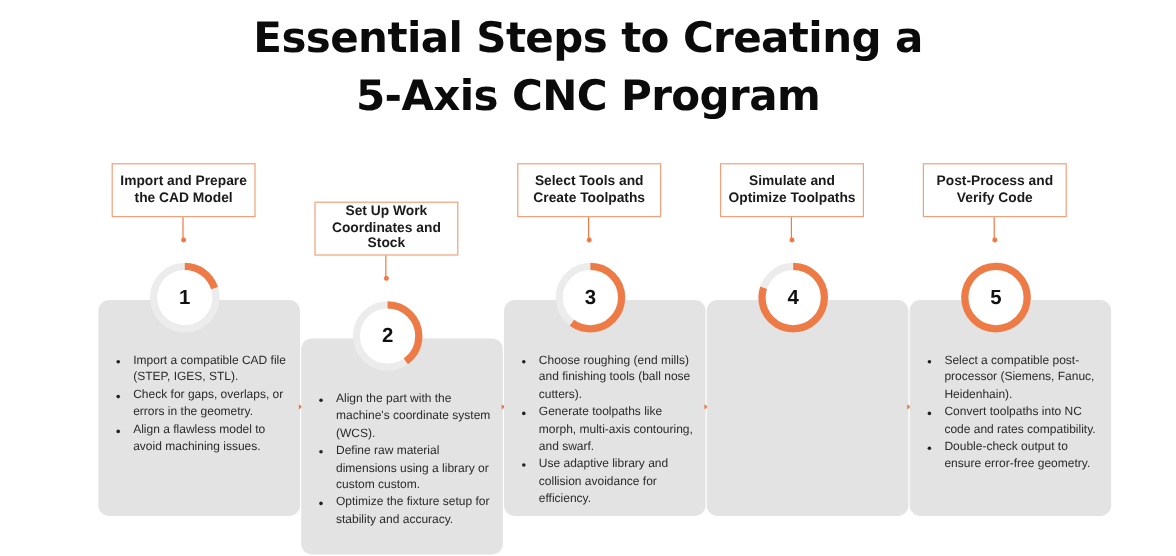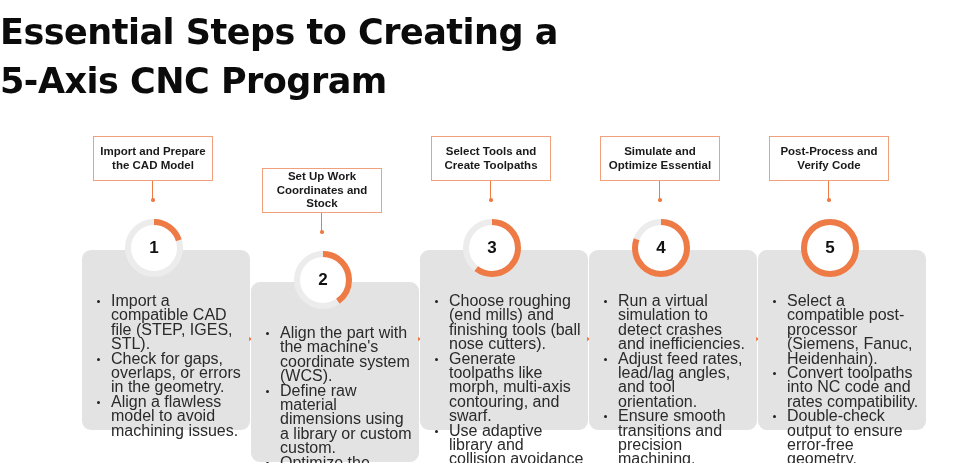--- a/index.html
+++ b/index.html
@@ -1,19 +1,19 @@
 <!DOCTYPE html>
 <html><head>
   <meta charset="utf-8">
   <style>
     * { box-sizing: border-box; margin: 0; padding: 0; }
     html, body { width: 980px; height: 463px; background: #ffffff; overflow: hidden; }
     body { position: relative; font-family: "Liberation Sans", sans-serif; color: #111; }
     .title {
-      position: absolute; left: 0; top: 8px; width: 980px; text-align: left;
+      position: absolute; left: 0; top: 8px; width: 980px; text-align: center;
       font-family: "DejaVu Sans", sans-serif; font-weight: bold; font-size: 35px;
       line-height: 49px; color: #0b0b0b; letter-spacing: -0.5px;
     }
     .title span { display: block; }
     .step { position: absolute; top: 0; width: 168px; height: 463px; }
     .hdr {
       position: absolute; top: 136px; height: 45px; width: 120px; left: 11px;
       border: 1.3px solid #f0a07a; background: #fff;
       display: flex; align-items: center; justify-content: center; text-align: center;
       font-weight: bold; font-size: 11.5px; line-height: 13.5px; color: #1a1a1a; padding: 0 4px;
@@ -26,21 +26,21 @@
     }
     .ring { position: absolute; top: 217px; left: 41px; width: 62px; height: 62px; }
     .ring svg { display: block; }
     .num {
       position: absolute; top: 217px; left: 41px; width: 62px; height: 62px;
       display: flex; align-items: center; justify-content: center;
       font-weight: bold; font-size: 17px; color: #111;
     }
     ul.bul {
       position: absolute; top: 294px; left: 12px; width: 152px; list-style: none;
-      font-size: 16px; line-height: 14.4px; color: #2a2a2a;
+      font-size: 10px; line-height: 14.4px; color: #2a2a2a;
     }
     ul.bul li { position: relative; padding-left: 17px; }
     ul.bul li::before {
       content: ""; position: absolute; left: 3px; top: 6px; width: 3px; height: 3px;
       border-radius: 50%; background: #222;
     }
     .arrow { position: absolute; top: 339px; height: 1.3px; background: #ee7a45; }
     .arrow::after {
       content: ""; position: absolute; right: -1px; top: -2.2px;
       border-left: 4px solid #ee7a45; border-top: 2.8px solid transparent; border-bottom: 2.8px solid transparent;
@@ -113,37 +113,32 @@
     <div class="num">3</div>
     <ul class="bul">
         <li>Choose roughing (end mills) and finishing tools (ball nose cutters).</li>
         <li>Generate toolpaths like morph, multi-axis contouring, and swarf.</li>
         <li>Use adaptive library and collision avoidance for efficiency.</li>
       </ul>
   </div>
     <div class="arrow" style="left: 590px;"></div>
     <div class="step" style="left: 589px;">
     <div class="hdr">
-      <span>Simulate and Optimize Essential</span>
+      <span>Simulate and Optimize Toolpaths</span>
     </div>
     <div class="vline"></div>
     <div class="vdot"></div>
     <div class="card"></div>
     <div class="ring">
       <svg width="62" height="62" viewBox="0 0 62 62">
         <circle cx="31" cy="31" r="26" fill="#ffffff" stroke="#ececec" stroke-width="6"></circle>
         <circle class="prog" cx="31" cy="31" r="26" fill="none" stroke="#ee7a45" stroke-width="6" stroke-linecap="butt" transform="rotate(-90 31 31)" stroke-dasharray="130.69025438933542 163.36281798666926"></circle>
       </svg>
     </div>
     <div class="num">4</div>
-    <ul class="bul">
-        <li>Run a virtual simulation to detect crashes and inefficiencies.</li>
-        <li>Adjust feed rates, lead/lag angles, and tool orientation.</li>
-        <li>Ensure smooth transitions and precision machining.</li>
-      </ul>
   </div>
     <div class="arrow" style="left: 759px;"></div>
     <div class="step" style="left: 758px;">
     <div class="hdr">
       <span>Post-Process and Verify Code</span>
     </div>
     <div class="vline"></div>
     <div class="vdot"></div>
     <div class="card"></div>
     <div class="ring">

